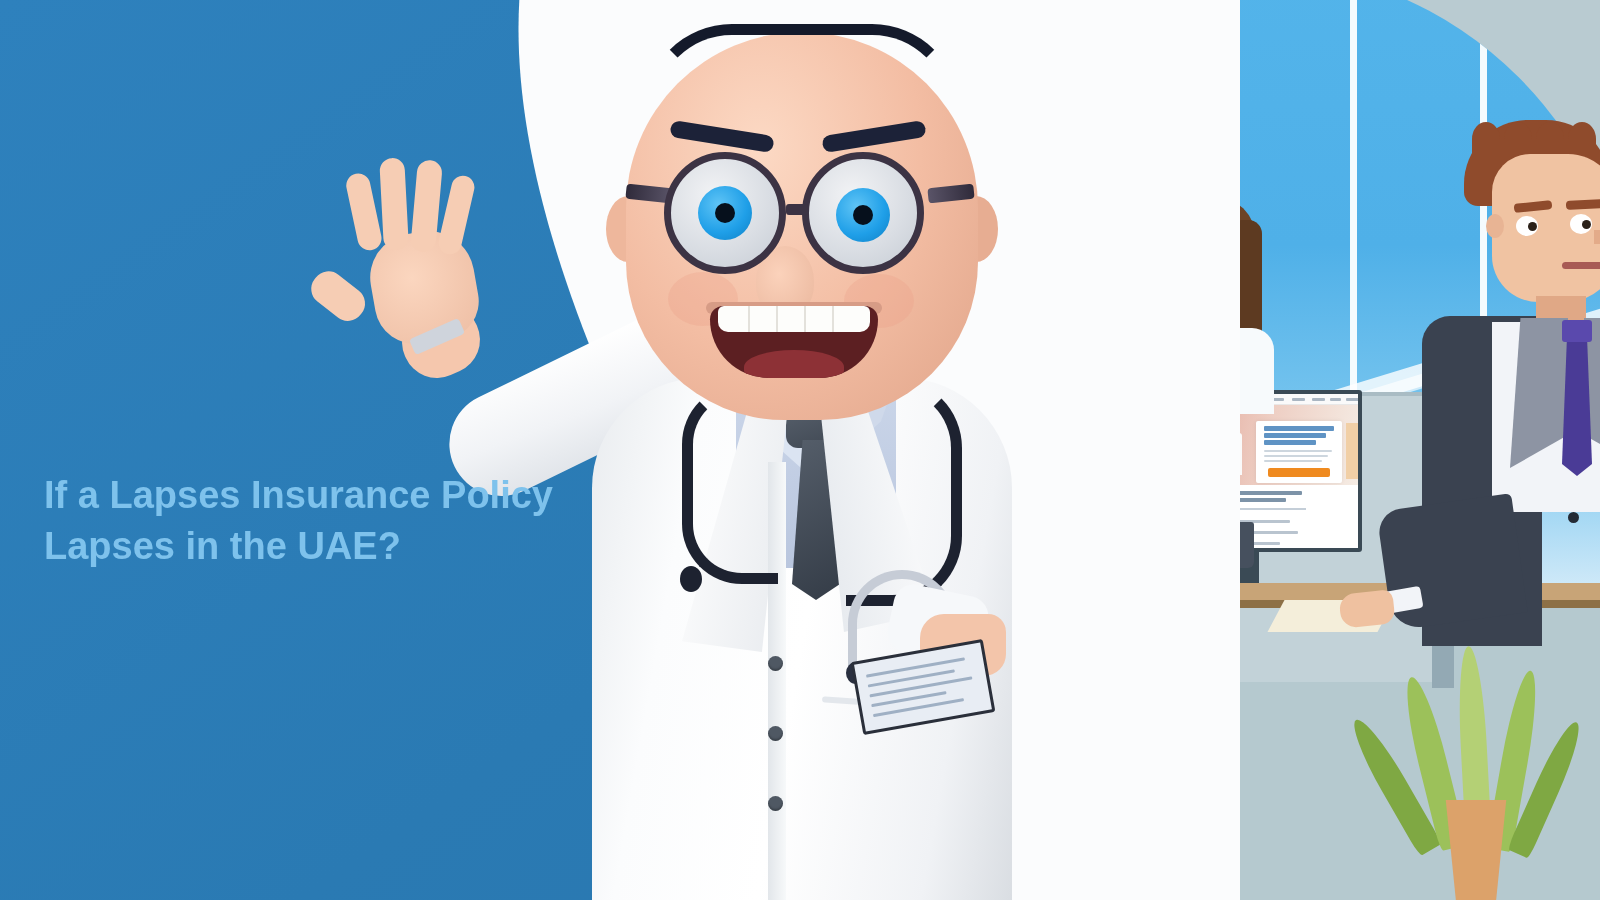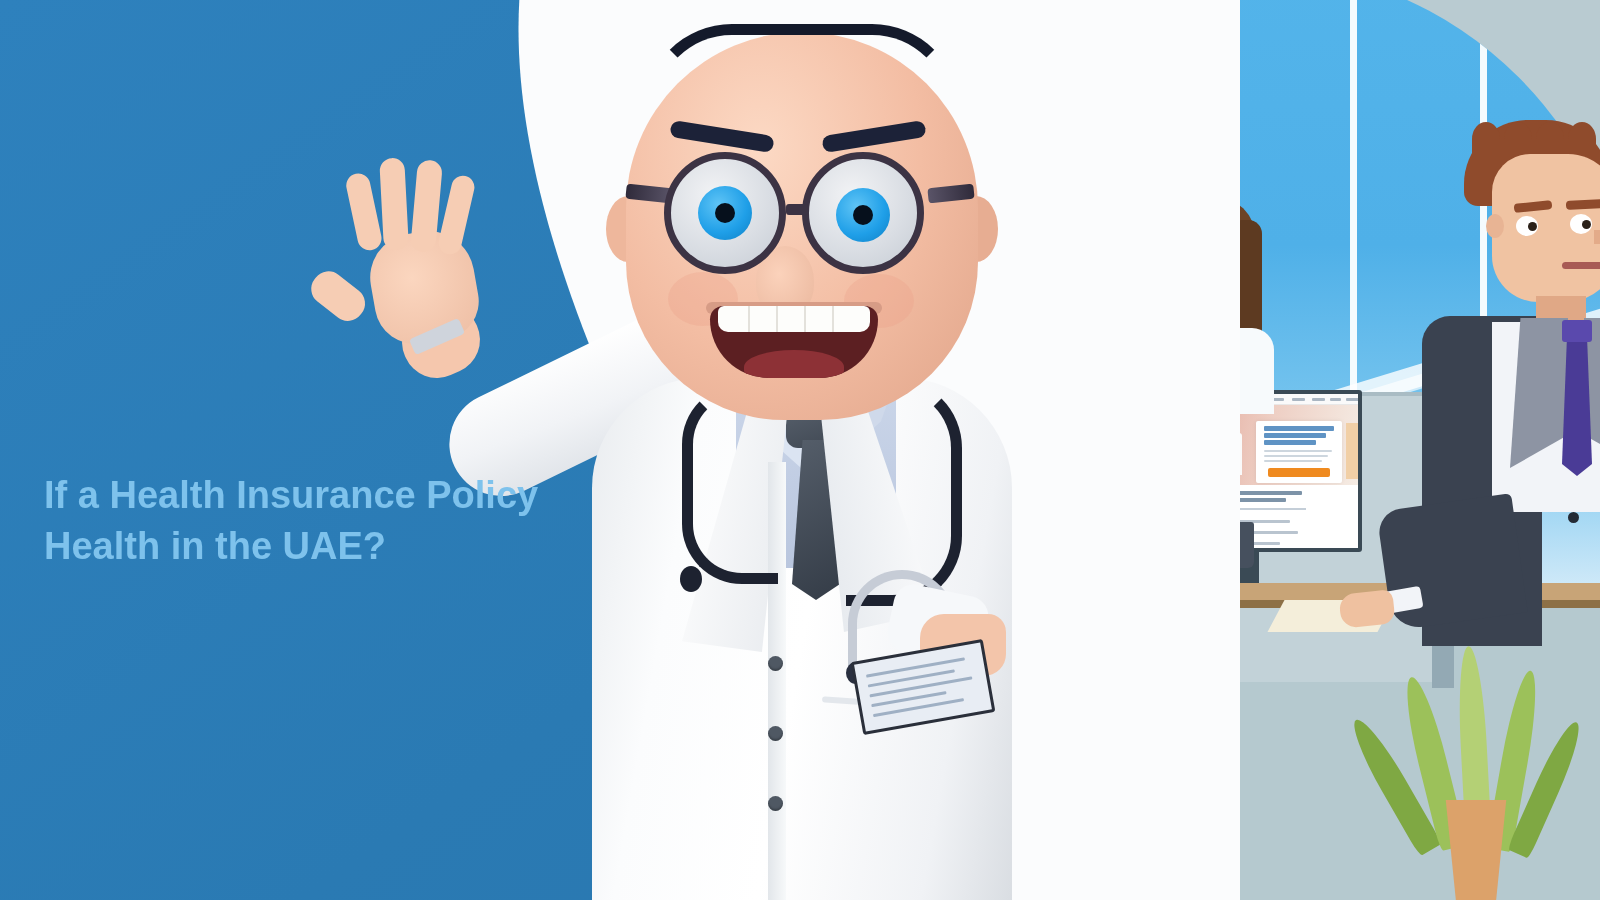--- a/index.html
+++ b/index.html
@@ -544,16 +544,16 @@
     <div class="glasses-frame-l"></div>
     <div class="glasses-frame-r"></div>
     <div class="glasses-bridge"></div>
     <div class="iris iris-l"></div>
     <div class="iris iris-r"></div>
     <div class="pupil pupil-l"></div>
     <div class="pupil pupil-r"></div>
   </div>
 
   <div class="text-block">
-    <div class="subhead">If a Health Insurance Policy Health in the UAE?</div>
+    <div class="subhead">If a Lapses Insurance Policy Lapses in the UAE?</div>
   </div>
 
 </div>
 
 </body></html>

